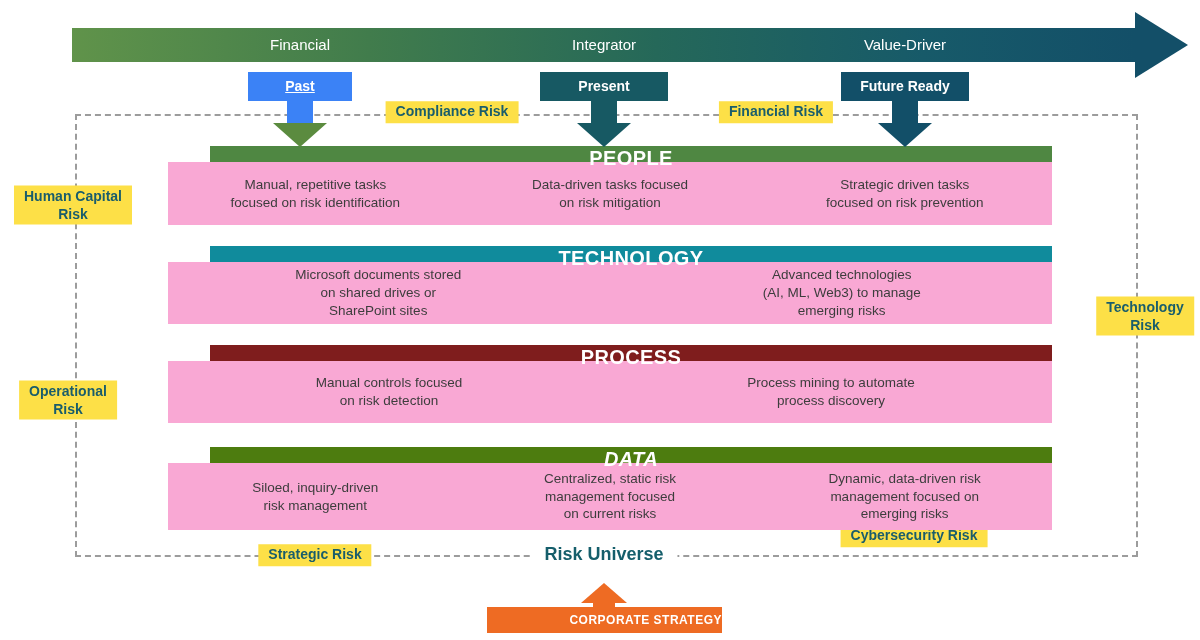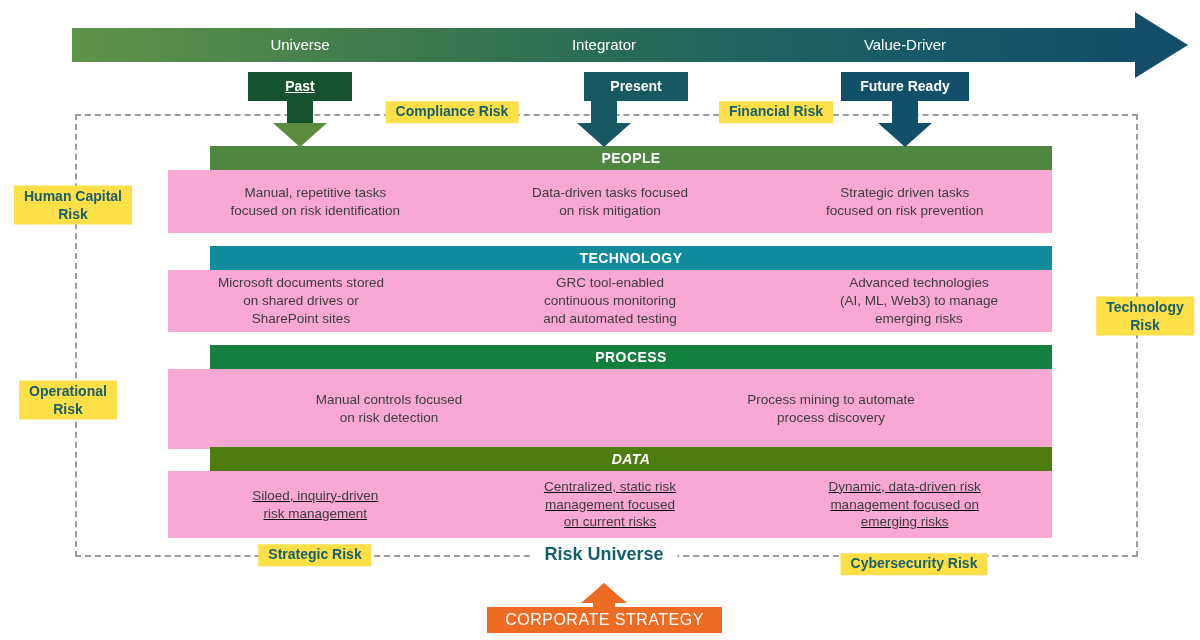--- a/index.html
+++ b/index.html
@@ -54,21 +54,21 @@
   .down-head {
     position: absolute;
     top: 123px; width: 0; height: 0;
     transform: translateX(-50%);
     border-left: 27px solid transparent;
     border-right: 27px solid transparent;
     border-top-width: 24px;
     border-top-style: solid;
     z-index: 5;
   }
-  .c-past { background: #14532d; text-decoration: underline; }
+  .c-past { background: #3b82f6; text-decoration: underline; }
   .c-present { background: #175963; }
   .c-future { background: #124f68; }
   .h-past { border-top-color: #5b8b3f; }
   .h-present { border-top-color: #175963; }
   .h-future { border-top-color: #124f68; }
   
   .dashed-box {
     position: absolute;
     left: 75px; top: 114px;
     width: 1063px; height: 443px;
@@ -96,50 +96,50 @@
     padding: 2px 14px;
     z-index: 3;
   }
   
   .row {
     position: absolute;
     left: 168px; width: 884px;
     z-index: 4;
   }
   .row-header {
-    height: 24px; line-height: 24px;
+    height: 16px; line-height: 24px;
     text-align: center;
     color: #ffffff;
-    font-size: 14px; font-weight: bold;
+    font-size: 20px; font-weight: bold;
     letter-spacing: 0.4px;
     margin-left: 42px;
   }
   .row-body {
     display: flex;
     background: #f9a8d4;
   }
   .cell {
     flex: 1;
     display: flex;
     align-items: center;
     justify-content: center;
     text-align: center;
     color: #3d3d3d;
     font-size: 13.5px;
     line-height: 1.32;
     white-space: pre-line;
   }
   .hdr-people { background: #4f8742; }
   .hdr-technology { background: #108b9c; }
-  .hdr-process { background: #15803d; }
+  .hdr-process { background: #7f1d1d; }
   .hdr-data { background: #4d7c0f; font-style: italic; }
   .body-1 { height: 63px; }
   .body-2 { height: 62px; gap: 43px; }
-  .body-3 { height: 80px; }
-  .body-4 { height: 67px; text-decoration: underline; }
+  .body-3 { height: 62px; }
+  .body-4 { height: 67px; }
   
   .up-head {
     position: absolute;
     left: 604px; top: 583px;
     width: 0; height: 0;
     transform: translateX(-50%);
     border-left: 23px solid transparent;
     border-right: 23px solid transparent;
     border-bottom: 20px solid #ee6b23;
     z-index: 4;
@@ -151,84 +151,81 @@
     transform: translateX(-50%);
     background: #ee6b23;
     z-index: 4;
   }
   .strategy-badge {
     position: absolute;
     left: 487px; top: 607px;
     width: 235px; height: 26px;
     background: #ee6b23;
     color: #ffffff;
-    font-size: 16px; font-weight: normal;
+    font-size: 12px; font-weight: bold;
     letter-spacing: 0.5px;
-    text-align: center; line-height: 26px;
+    text-align: right; line-height: 26px;
     z-index: 4;
   }
 </style>
 </head>
 <body>
 
 <div class="canvas">
 
   <div class="arrow-bar"></div>
   <div class="arrow-head"></div>
-  <div class="stage-label" style="left:300px">Universe</div>
+  <div class="stage-label" style="left:300px">Financial</div>
   <div class="stage-label" style="left:604px">Integrator</div>
   <div class="stage-label" style="left:905px">Value-Driver</div>
 
   <div class="badge c-past" style="left:300px;width:104px">Past</div>
   <div class="down-stem c-past" style="left:300px"></div>
   <div class="down-head h-past" style="left:300px"></div>
 
-  <div class="badge c-present" style="left:636px;width:104px">Present</div>
+  <div class="badge c-present" style="left:604px;width:128px">Present</div>
   <div class="down-stem c-present" style="left:604px"></div>
   <div class="down-head h-present" style="left:604px"></div>
 
   <div class="badge c-future" style="left:905px;width:128px">Future Ready</div>
   <div class="down-stem c-future" style="left:905px"></div>
   <div class="down-head h-future" style="left:905px"></div>
 
   <div class="dashed-box"></div>
 
   <div class="risk-label" style="left:452px;top:112px">Compliance Risk</div>
   <div class="risk-label" style="left:776px;top:112px">Financial Risk</div>
   <div class="risk-label" style="left:73px;top:205px">Human Capital
 Risk</div>
   <div class="risk-label" style="left:68px;top:400px">Operational
 Risk</div>
   <div class="risk-label" style="left:1145px;top:316px">Technology
 Risk</div>
   <div class="risk-label" style="left:315px;top:555px">Strategic Risk</div>
-  <div class="risk-label" style="left:914px;top:564px">Cybersecurity Risk</div>
+  <div class="risk-label" style="left:914px;top:536px">Cybersecurity Risk</div>
   <div class="risk-universe" style="left:604px;top:554px">Risk Universe</div>
 
   <div class="row" style="top:146px">
     <div class="row-header hdr-people">PEOPLE</div>
     <div class="row-body body-1">
       <div class="cell">Manual, repetitive tasks
 focused on risk identification</div>
       <div class="cell">Data-driven tasks focused
 on risk mitigation</div>
       <div class="cell">Strategic driven tasks
 focused on risk prevention</div>
     </div>
   </div>
 
   <div class="row" style="top:246px">
     <div class="row-header hdr-technology">TECHNOLOGY</div>
     <div class="row-body body-2">
       <div class="cell">Microsoft documents stored
 on shared drives or
 SharePoint sites</div>
-      <div class="cell">GRC tool-enabled
-continuous monitoring
-and automated testing</div>
       <div class="cell">Advanced technologies
 (AI, ML, Web3) to manage
 emerging risks</div>
     </div>
   </div>
 
   <div class="row" style="top:345px">
     <div class="row-header hdr-process">PROCESS</div>
     <div class="row-body body-3">
       <div class="cell">Manual controls focused

